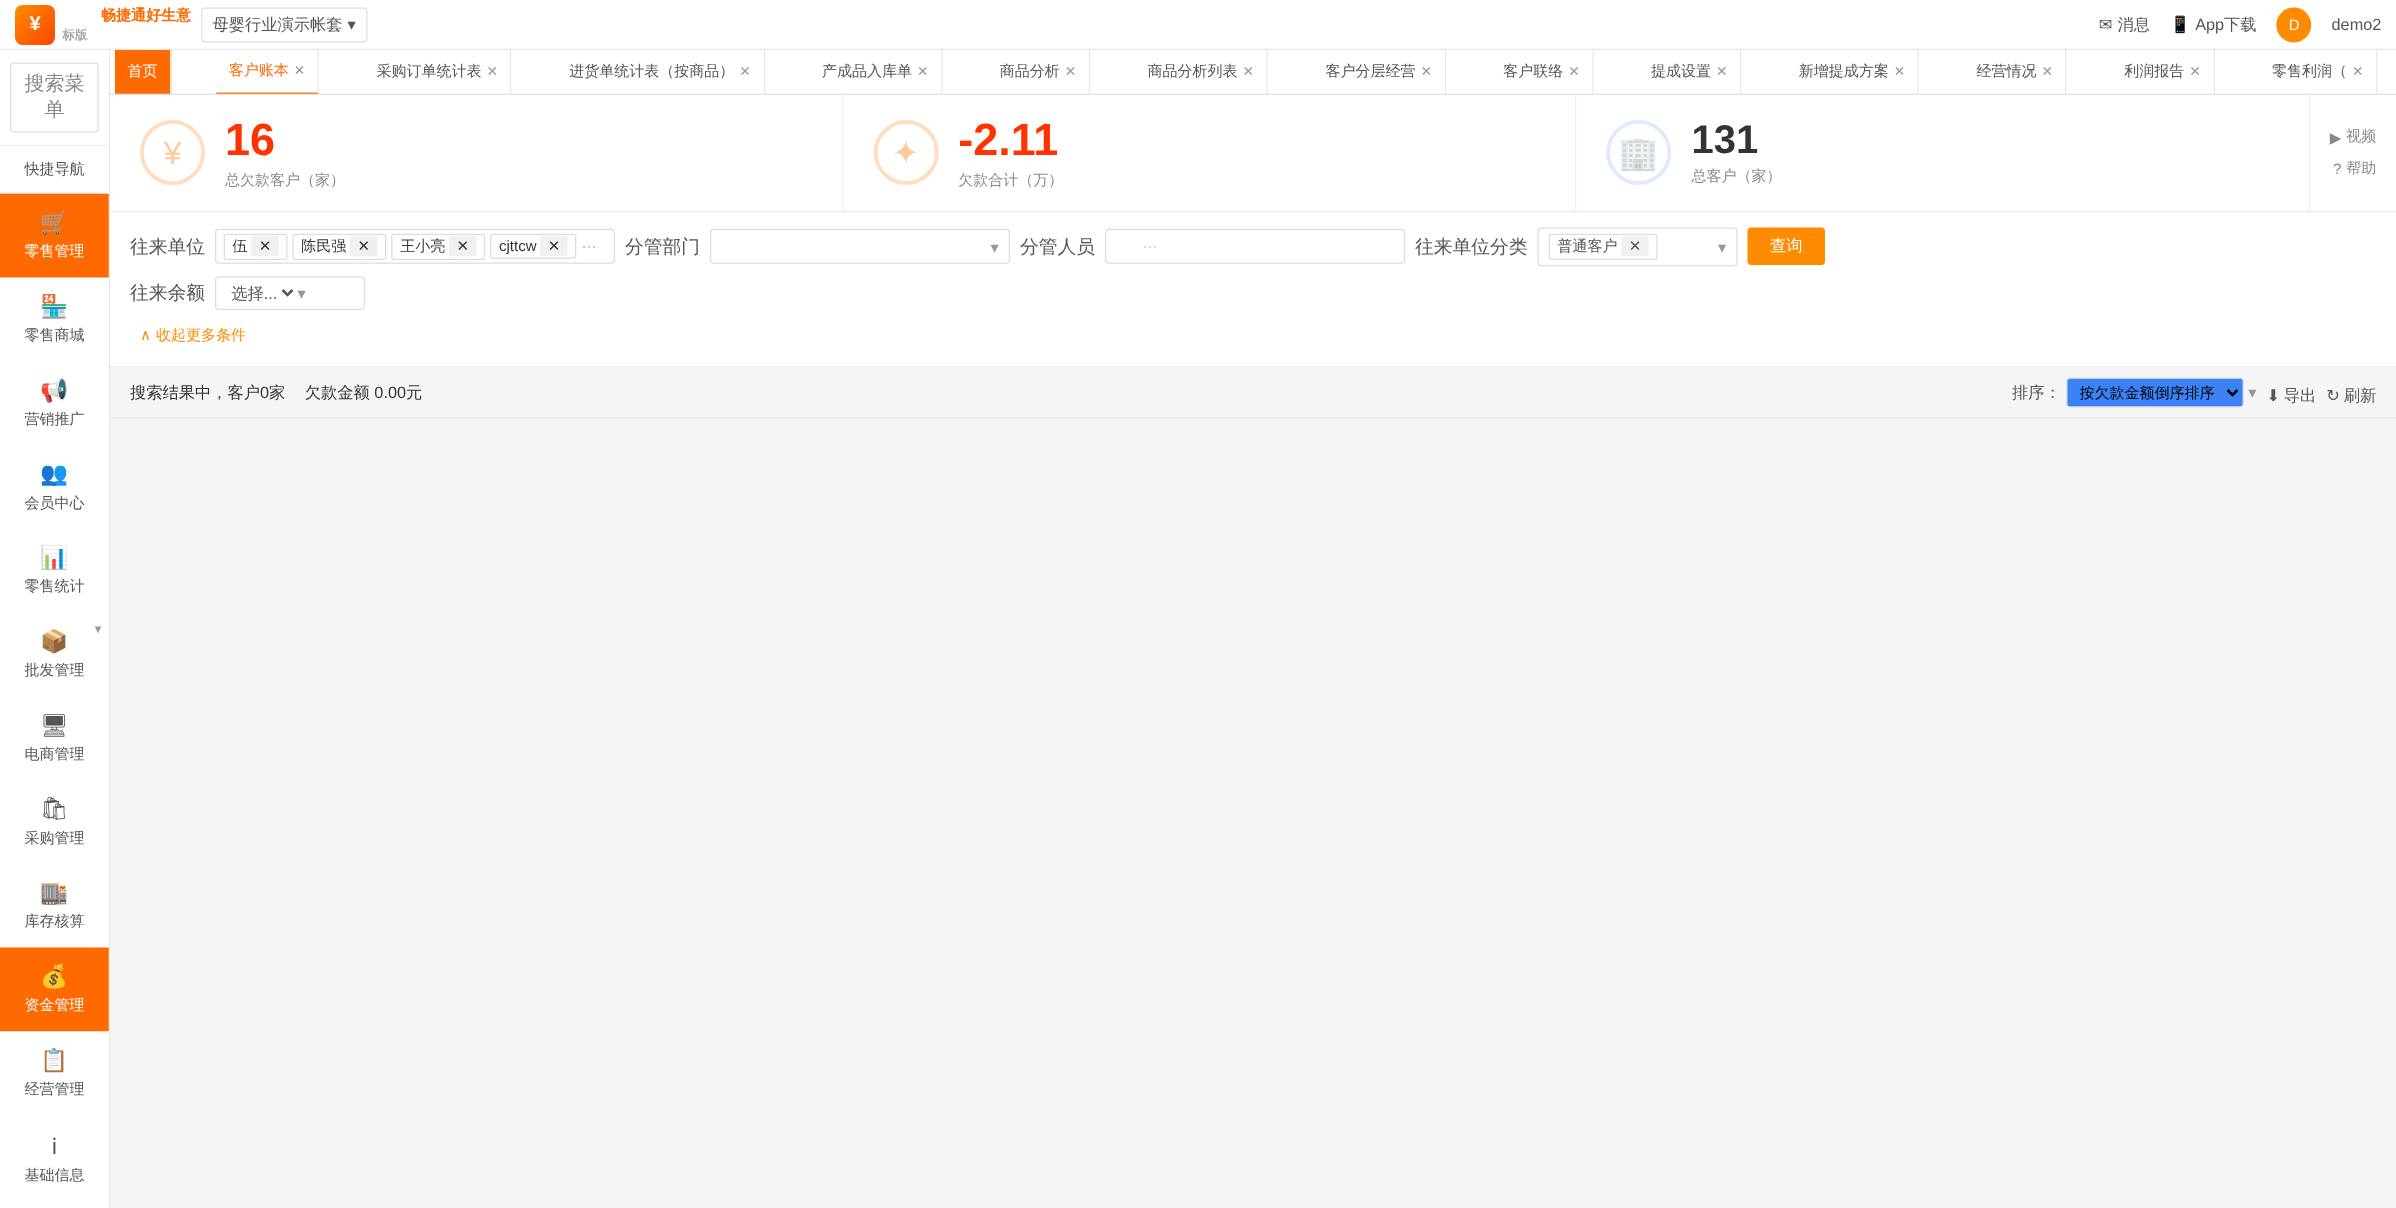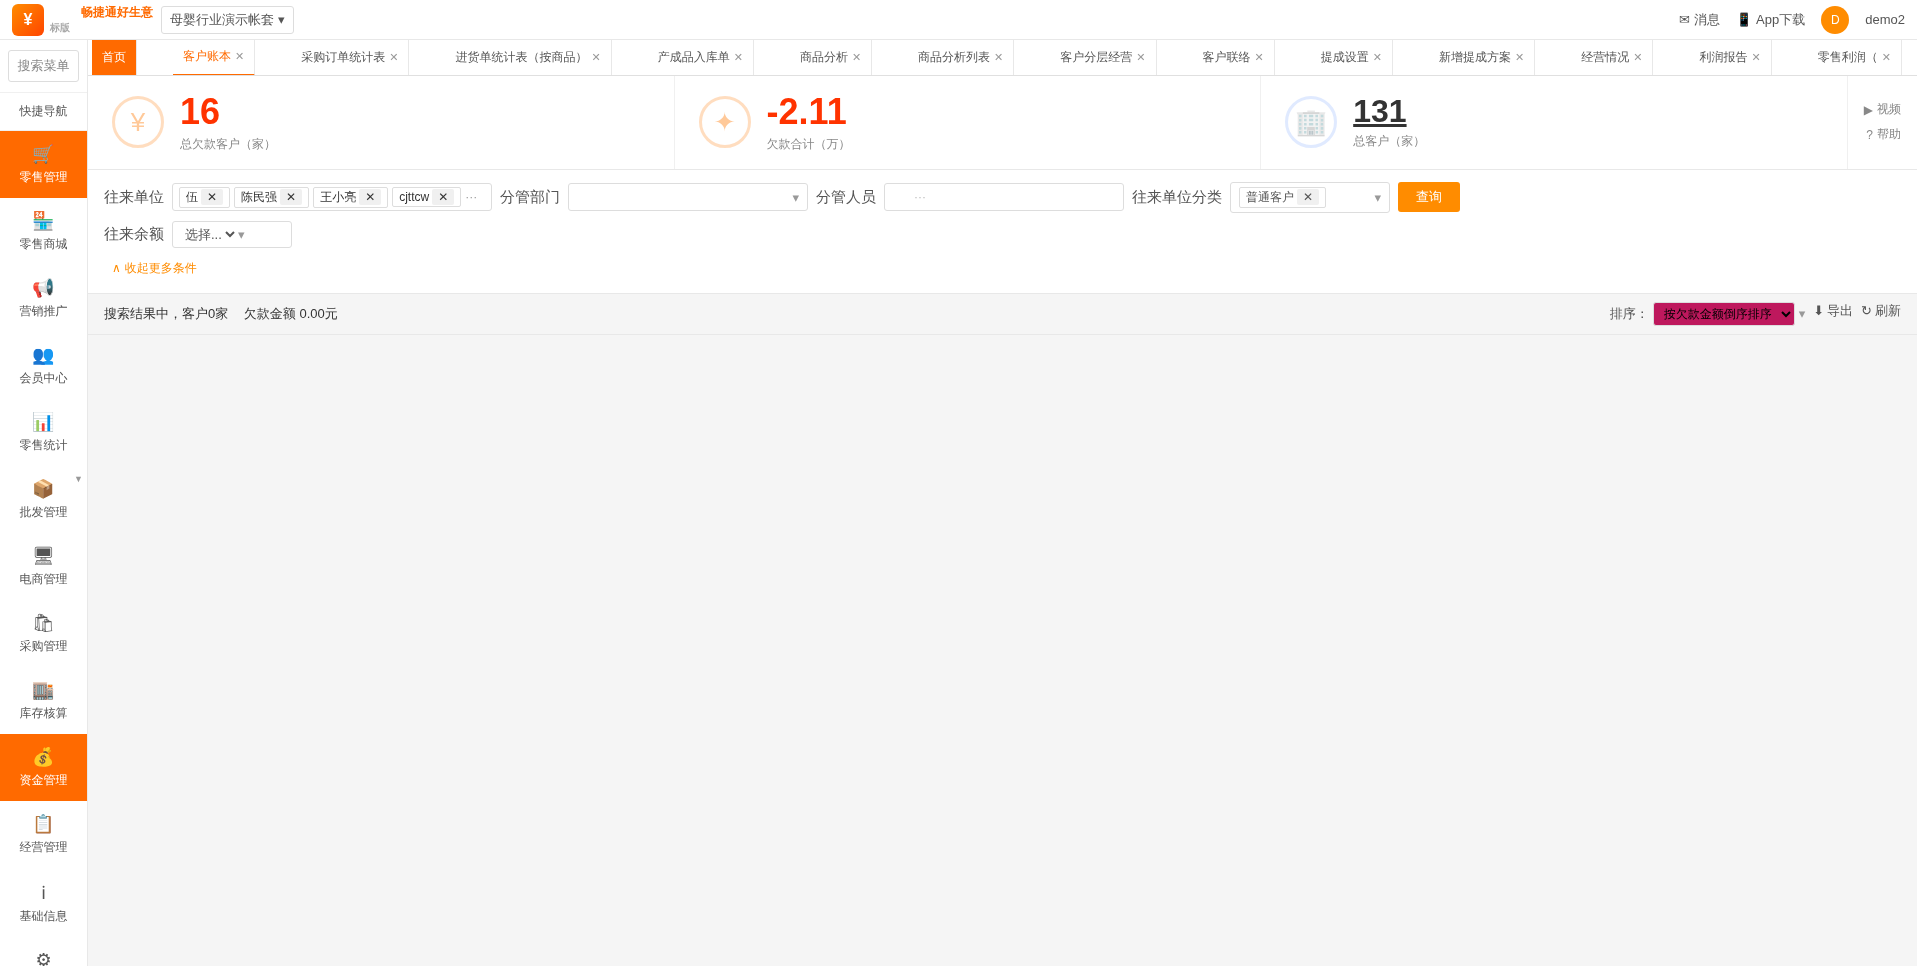--- a/index.html
+++ b/index.html
@@ -14,21 +14,21 @@
     .top-bar-right { display: flex; align-items: center; gap: 16px; font-size: 13px; color: #555; }
     .top-bar-right span { cursor: pointer; display: flex; align-items: center; gap: 4px; }
     .avatar { width: 28px; height: 28px; border-radius: 50%; background: #ff8c00; display: flex; align-items: center; justify-content: center; color: white; font-size: 12px; }
 
     
     .main-layout { display: flex; flex: 1; overflow: hidden; }
 
     
     .sidebar { width: 88px; background: #fff; border-right: 1px solid #e8e8e8; display: flex; flex-direction: column; overflow-y: auto; flex-shrink: 0; }
     .sidebar-search { padding: 10px 8px; border-bottom: 1px solid #f0f0f0; }
-    .sidebar-search-btn { width: 100%; padding: 6px 4px; background: none; border: 1px solid #ddd; border-radius: 3px; font-size: 13px; color: #888; cursor: pointer; text-align: center; }
+    .sidebar-search-btn { width: 100%; padding: 6px 4px; background: none; border: 1px solid #ddd; border-radius: 3px; font-size: 16px; color: #888; cursor: pointer; text-align: center; }
     .sidebar-nav-btn { padding: 10px 8px; border-bottom: 1px solid #f0f0f0; text-align: center; font-size: 12px; color: #555; cursor: pointer; }
     .sidebar-item { padding: 12px 8px; text-align: center; font-size: 12px; color: #555; cursor: pointer; display: flex; flex-direction: column; align-items: center; gap: 4px; }
     .sidebar-item.active { background: #ff6a00; color: white; }
     .sidebar-item .s-icon { font-size: 18px; }
 
     
     .tab-bar { background: #fff; border-bottom: 1px solid #e0e0e0; display: flex; align-items: center; height: 36px; overflow: hidden; flex-shrink: 0; padding-left: 4px; gap: 36px; }
     .tab { display: flex; align-items: center; padding: 0 10px; height: 36px; font-size: 12px; color: #555; cursor: pointer; border-right: 1px solid #e8e8e8; white-space: nowrap; gap: 4px; flex-shrink: 0; }
     .tab.active { background: #fff; color: #ff6a00; border-bottom: 2px solid #ff6a00; font-weight: normal; }
     .tab .tab-close { color: #999; font-size: 11px; cursor: pointer; }
@@ -38,45 +38,45 @@
 
     
     .content-area { flex: 1; overflow-y: auto; background: #f5f5f5; }
 
     
     .stats-bar { background: #fff; display: flex; align-items: stretch; border-bottom: 1px solid #e8e8e8; }
     .stat-block { flex: 1; padding: 16px 24px; display: flex; align-items: center; gap: 16px; border-right: 1px solid #f0f0f0; position: relative; }
     .stat-block:last-child { border-right: none; }
     .stat-info { display: flex; flex-direction: column; }
     .stat-value { font-size: 32px; font-weight: bold; color: #ff3300; line-height: 1.1; }
-    .stat-value.underline { text-decoration: underline; color: #333; }
+    .stat-value.underline { color: #333; }
     .stat-value.negative { color: #ff3300; }
     .stat-label { font-size: 12px; color: #888; margin-top: 4px; }
 
     
     .filter-bar { background: #fff; padding: 12px 16px; border-bottom: 1px solid #e8e8e8; }
     .filter-row { display: flex; align-items: center; gap: 8px; flex-wrap: wrap; margin-bottom: 8px; }
     .filter-label { font-size: 15px; color: #555; white-space: nowrap; }
     .filter-tag-container { display: flex; align-items: center; gap: 4px; flex-wrap: wrap; flex: 1; min-height: 28px; border: 1px solid #ddd; border-radius: 3px; padding: 2px 6px; background: #fff; max-width: 320px; }
     .filter-tag { background: #f0f0f0; border-radius: 2px; padding: 1px 6px; font-size: 12px; display: flex; align-items: center; gap: 3px; }
     .filter-more { font-size: 12px; color: #999; cursor: pointer; }
     .filter-select { display: flex; align-items: center; border: 1px solid #ddd; border-radius: 3px; padding: 4px 8px; min-width: 160px; cursor: pointer; background: #fff; gap: 4px; font-size: 13px; color: #555; }
     .filter-select .arrow { margin-left: auto; color: #999; }
     .filter-select-wide { min-width: 240px; }
     .filter-collapse { display: flex; align-items: center; gap: 4px; font-size: 12px; color: #ff8c00; cursor: pointer; padding: 4px 8px; }
     .filter-row2 { display: flex; align-items: center; gap: 8px; }
     .filter-input { display: flex; align-items: center; border: 1px solid #ddd; border-radius: 3px; padding: 4px 8px; min-width: 120px; background: #fff; }
     .filter-input select { border: none; outline: none; font-size: 13px; color: #555; cursor: pointer; background: transparent; }
 
     
     .result-bar { background: #f5f5f5; padding: 8px 16px; display: flex; align-items: center; justify-content: space-between; border-bottom: 1px solid #e8e8e8; }
-    .result-actions { display: flex; align-items: flex-start; gap: 8px; font-size: 13px; color: #555; }
+    .result-actions { display: flex; align-items: flex-end; gap: 8px; font-size: 13px; color: #555; }
     .result-actions span { cursor: pointer; display: flex; align-items: center; gap: 3px; }
     .result-sort { display: flex; align-items: center; gap: 4px; }
-    .sort-select { border: 1px solid #ddd; border-radius: 3px; padding: 3px 6px; font-size: 12px; background: #be185d; cursor: pointer; }
+    .sort-select { border: 1px solid #ddd; border-radius: 3px; padding: 3px 6px; font-size: 12px; background: #3b82f6; cursor: pointer; }
 
     
     .table-container { background: #fff; margin: 0; }
     .table-header { display: grid; grid-template-columns: 2fr 2fr 2fr 2fr; padding: 10px 16px; border-bottom: 1px solid #e8e8e8; font-size: 13px; color: #333; font-weight: normal; background: #fff; }
     .table-body { min-height: 300px; display: flex; flex-direction: column; align-items: center; justify-content: center; padding: 40px; }
     .empty-icon { font-size: 64px; color: #ffb87a; opacity: 0.7; margin-bottom: 12px; }
     .empty-text { font-size: 13px; color: #999; }
 
     
     .query-btn { background: #ff8c00; color: white; border: none; padding: 6px 18px; border-radius: 3px; cursor: pointer; font-size: 13px; }

